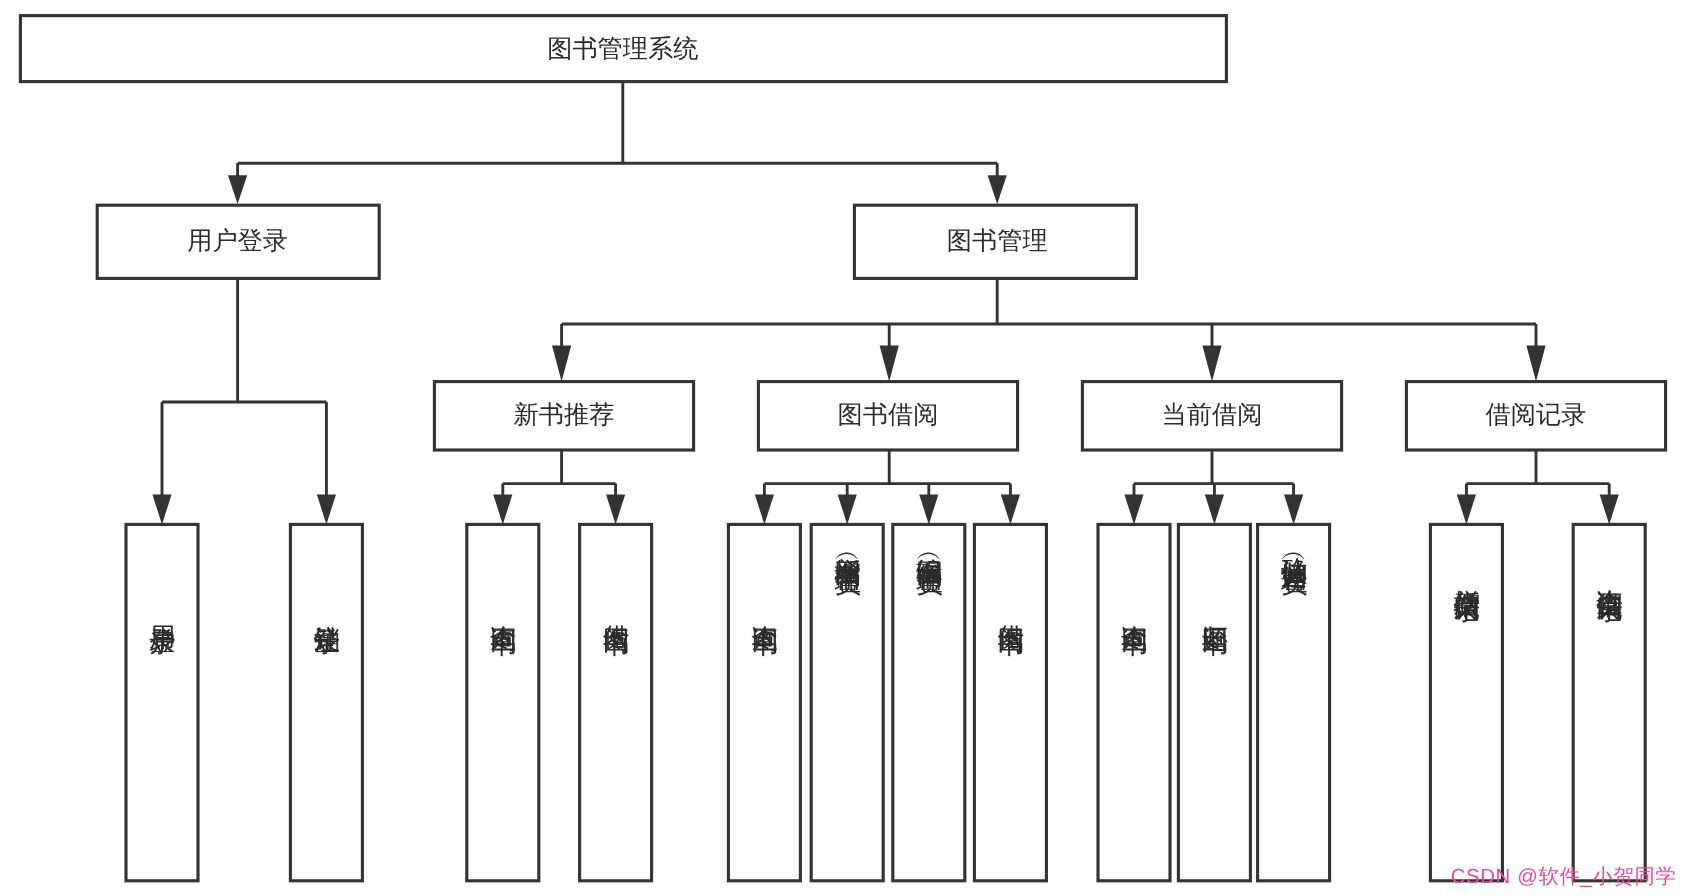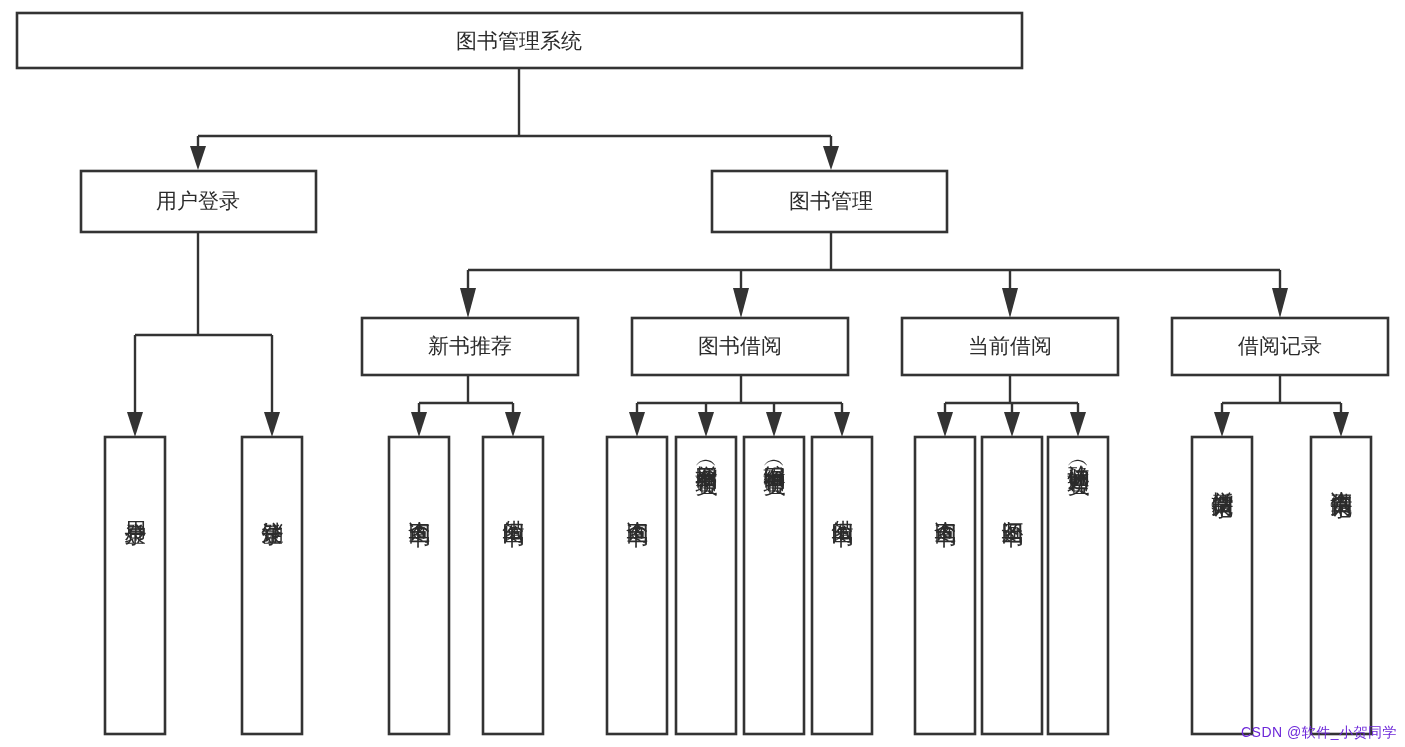--- a/index.html
+++ b/index.html
@@ -63,22 +63,22 @@
     line-height: 1.04;
     color: #2b2b2b;
     letter-spacing: 1.5px;
     white-space: nowrap;
   }
   .watermark {
     position: absolute;
     right: 8px;
     bottom: 5px;
     font-family: "Liberation Sans", "DejaVu Sans", sans-serif;
-    font-size: 14px;
-    color: #6d28d9;
+    font-size: 17px;
+    color: #ec4899;
     letter-spacing: 0.5px;
     white-space: nowrap;
   }
 </style>
 </head>
 <body>
 
 <div id="diagram-root">
 
   <svg class="chart-svg" viewBox="0 0 1405 747">

